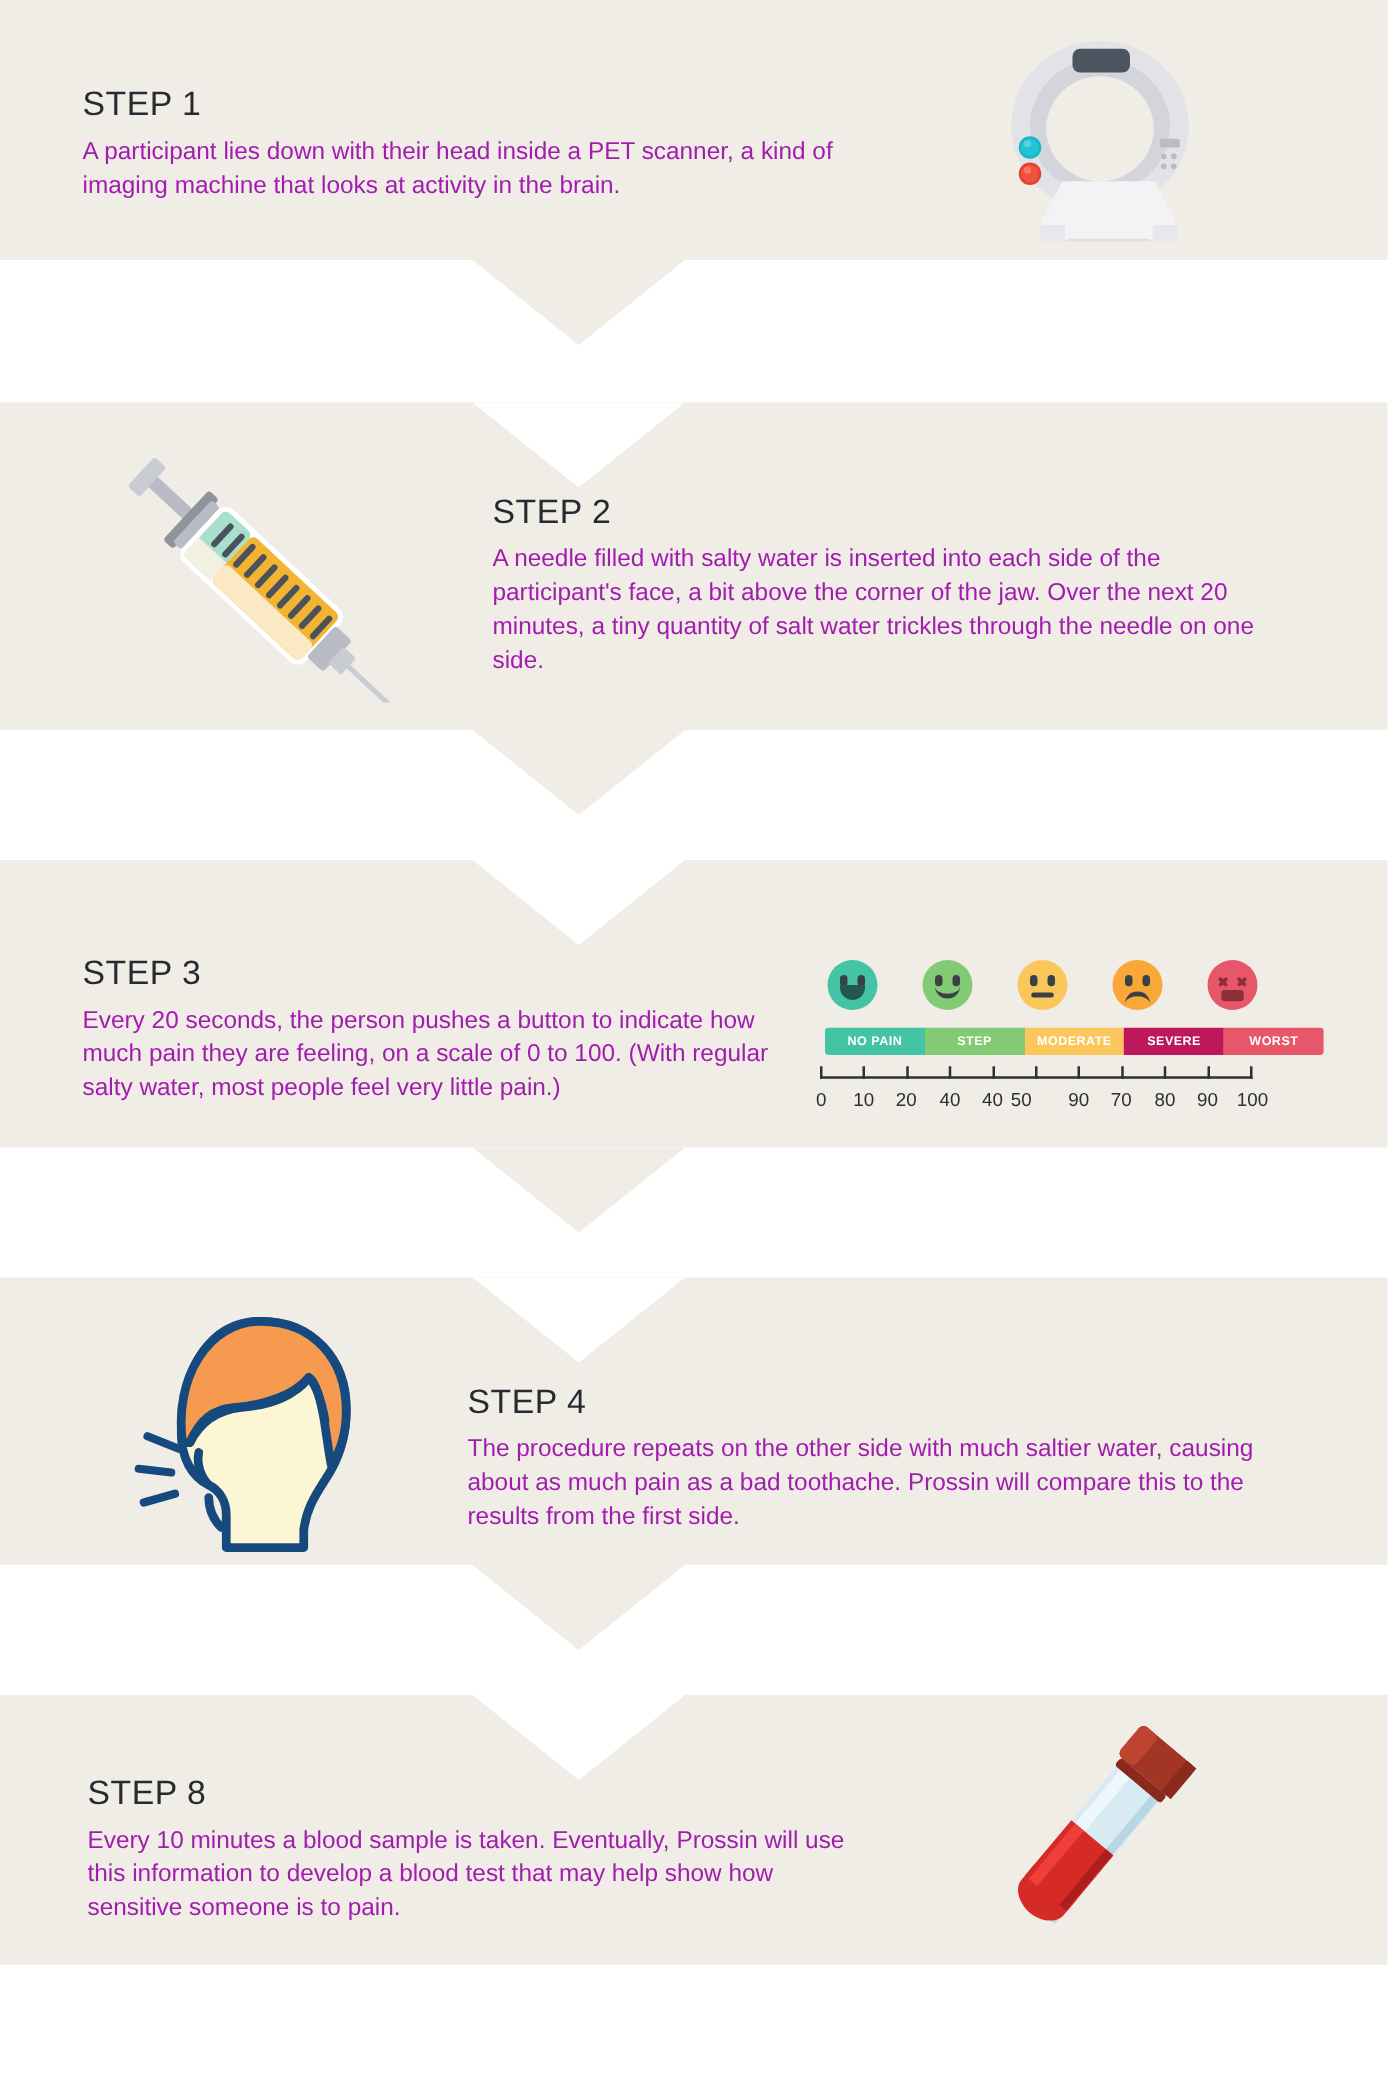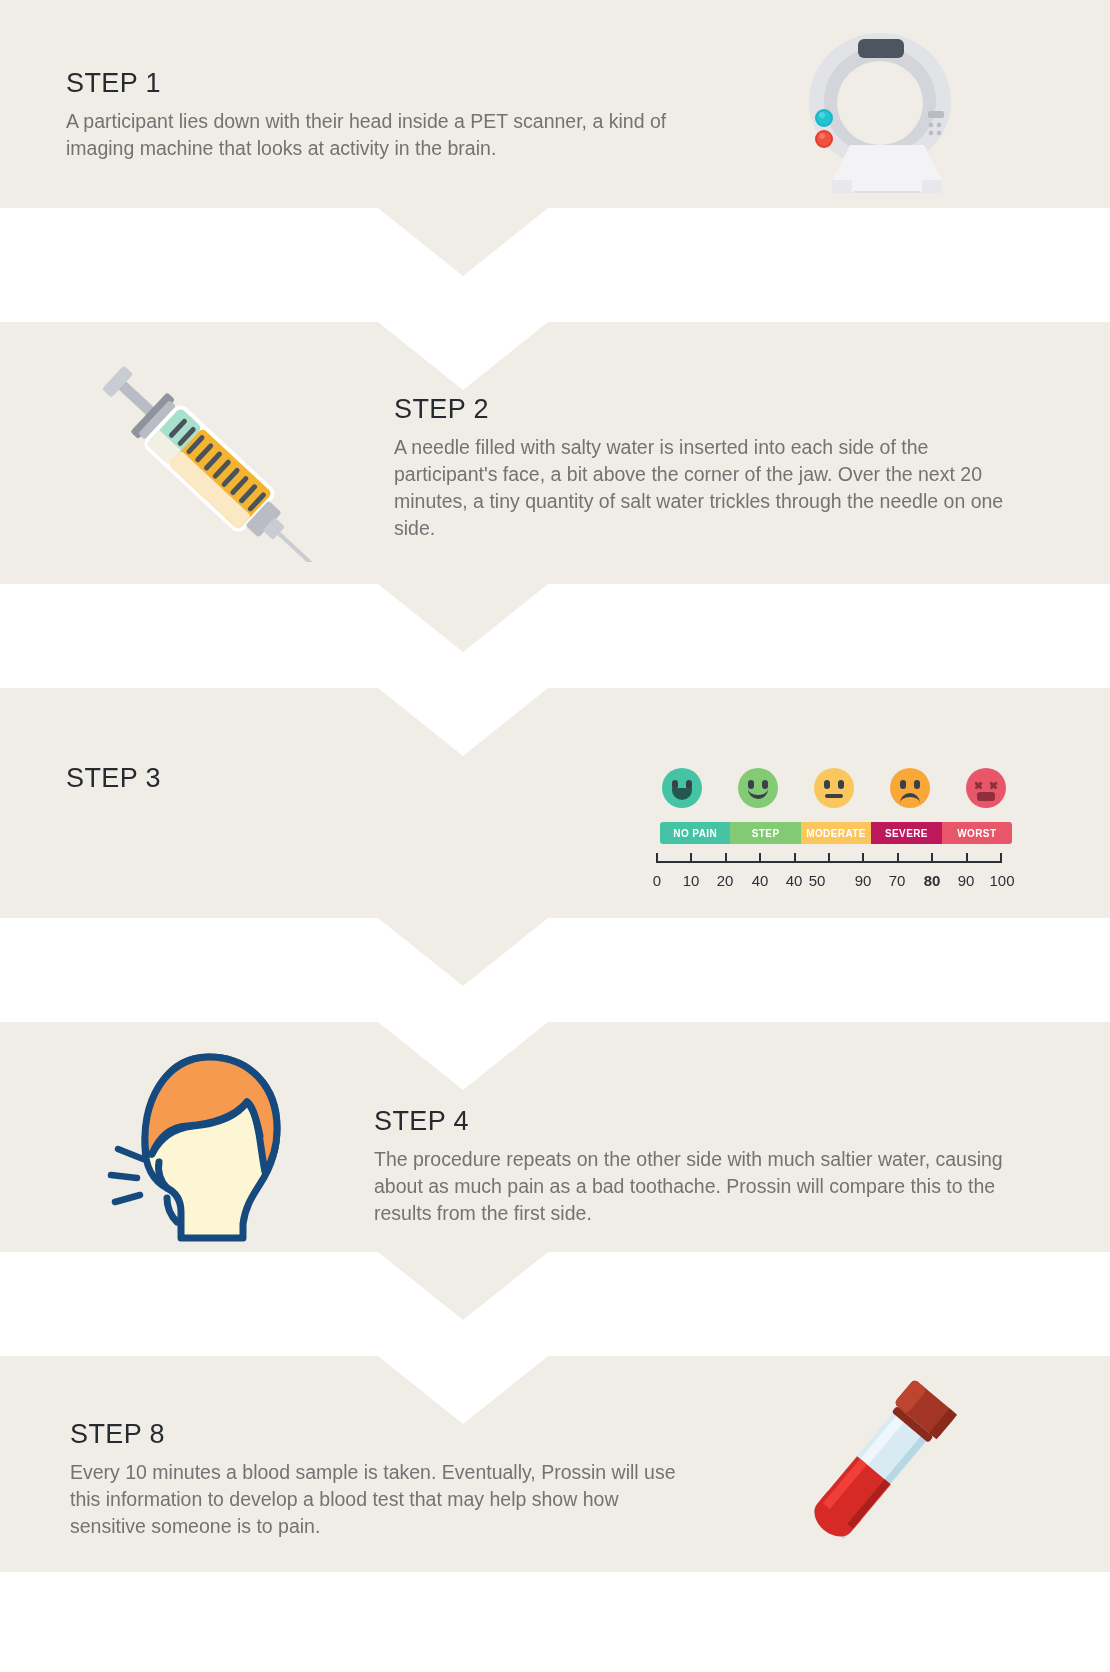--- a/index.html
+++ b/index.html
@@ -47,21 +47,21 @@
   .step-title {
     font-size: 27px;
     font-weight: normal;
     letter-spacing: 0.4px;
     color: #262b31;
     margin-bottom: 9px;
   }
   .step-body {
     font-size: 19.5px;
     line-height: 1.38;
-    color: #737373;
+    color: #a21caf;
   }
 
   
   .scanner { position: absolute; }
 
   
   .scale-wrap { position: absolute; }
   .faces { display: flex; justify-content: space-between; width: 344px; margin-left: 2px; }
   .face {
     width: 40px; height: 40px; border-radius: 50%;
@@ -85,21 +85,21 @@
   .mouth-box { position: absolute; left: 11px; top: 24px; width: 18px; height: 9px; border-radius: 3px; background: #8f2f3b; }
   .x-eye { position: absolute; top: 12px; width: 9px; height: 9px; }
   .x-eye.l { left: 8px; } .x-eye.r { right: 8px; }
   .x-eye:before, .x-eye:after {
     content: ""; position: absolute; left: 0; top: 3.5px; width: 9px; height: 2.6px;
     background: #8f2f3b; border-radius: 2px;
   }
   .x-eye:before { transform: rotate(45deg); }
   .x-eye:after  { transform: rotate(-45deg); }
 
-  .colorbar { display: flex; width: 352px; height: 22px; border-radius: 3px; overflow: hidden; margin-top: 14px; }
+  .colorbar { display: flex; width: 399px; height: 22px; border-radius: 3px; overflow: hidden; margin-top: 14px; }
   .colorbar div {
     flex: 1; display: flex; align-items: center; justify-content: center;
     font-size: 10px; font-weight: bold; color: #ffffff; letter-spacing: 0.4px;
   }
 
   .ruler { position: relative; width: 344px; height: 16px; margin-top: 9px; }
   .ruler .axis { position: absolute; left: 0; top: 8px; width: 344px; height: 2px; background: #2c3038; }
   .ruler .tick { position: absolute; top: 0px; width: 2px; height: 10px; background: #2c3038; }
   .ruler .tick.end { top: 0px; height: 10px; }
   .ruler-labels { position: relative; width: 400px; height: 20px; margin-top: 3px; }
@@ -207,20 +207,21 @@
     </div>
   </div>
 
   <div class="chevron" style="left:378px; top:584px;"></div>
 
   <div class="band" style="top:688px; height:230px;">
     <div class="notch" style="left:378px;"></div>
 
     <div class="textblock" style="left:66px; top:75px; width:580px;">
       <div class="step-title">STEP 3</div>
+      <div class="step-body">Every 20 seconds, the person pushes a button to indicate how much pain they are feeling, on a scale of 0 to 100. (With regular salty water, most people feel very little pain.)</div>
     </div>
 
     <div class="scale-wrap" style="left:660px; top:80px; width:350px;">
       <div class="faces">
         <div class="face" style="background:#45c3a5;">
           <span class="eye l"></span>
             <span class="eye r"></span>
             <span class="mouth-smile-big"></span>
         </div>
         <div class="face" style="background:#82cb74;">
@@ -270,21 +271,21 @@
 
       <div class="ruler-labels" style="margin-left:-4px;">
         <span style="left:1px;">0</span>
         <span style="left:35px;">10</span>
         <span style="left:69px;">20</span>
         <span style="left:104px;">40</span>
         <span style="left:138px;">40</span>
         <span style="left:161px;">50</span>
         <span style="left:207px;">90</span>
         <span style="left:241px;">70</span>
-        <span style="left:276px;font-weight:bold;">80</span>
+        <span style="left:276px;">80</span>
         <span style="left:310px;text-align:center;">90</span>
         <span style="left:346px;">100</span>
       </div>
     </div>
   </div>
 
   <div class="chevron" style="left:378px; top:918px;"></div>
 
   <div class="band" style="top:1022px; height:230px;">
     <div class="notch" style="left:378px;"></div>

